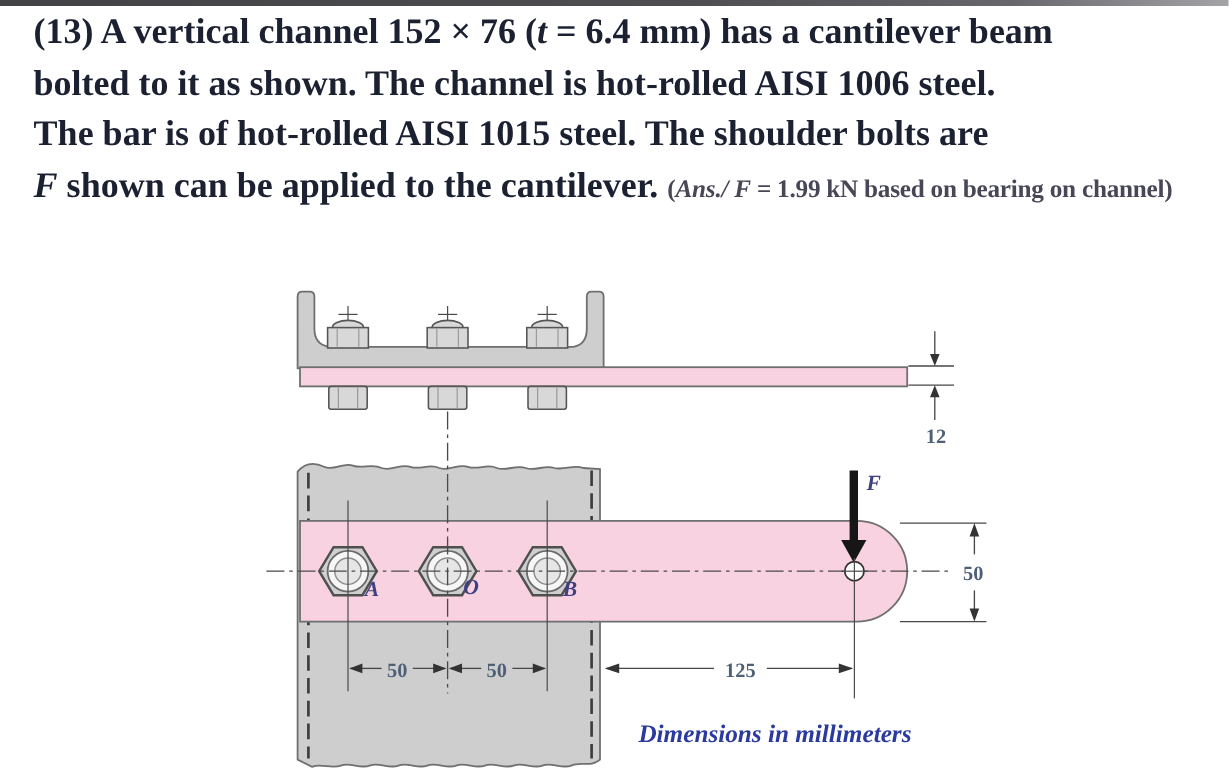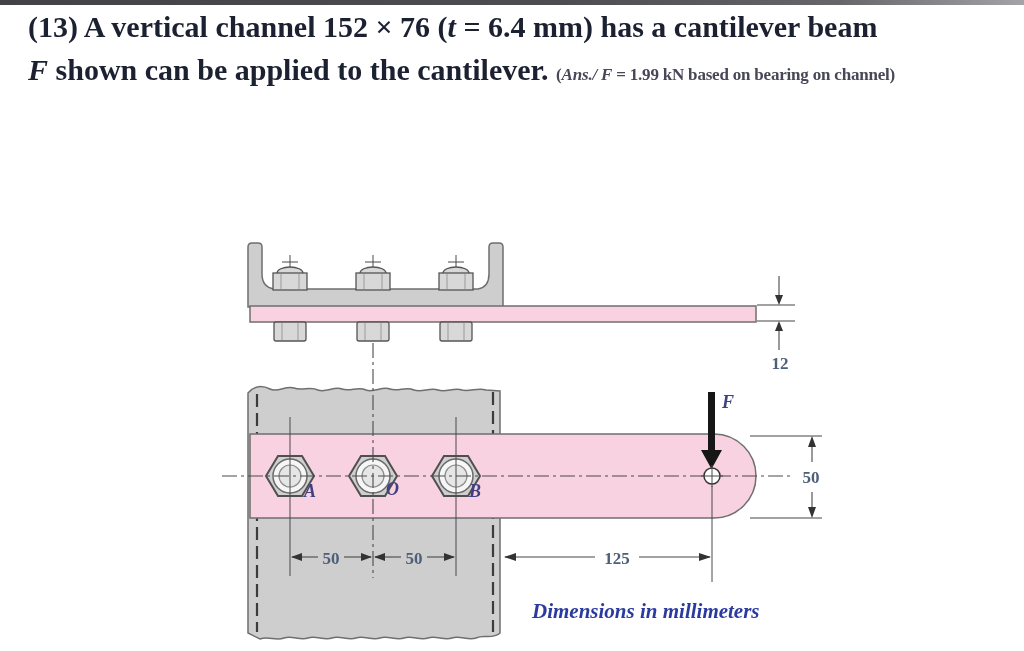--- a/index.html
+++ b/index.html
@@ -4,21 +4,21 @@
 <style>
   html,body{margin:0;padding:0;background:#ffffff;}
   .page{position:relative;width:1024px;height:651px;background:#ffffff;overflow:hidden;
         font-family:"Liberation Serif","DejaVu Serif",serif;}
   .top-artifact{position:absolute;left:0;top:0;width:1024px;height:5px;
         background:linear-gradient(90deg,#2e2e32 0%,#3a3a3e 55%,#55555a 82%,#9a9a9e 100%);opacity:.9;}
   .problem{position:absolute;left:28px;top:6px;width:992px;color:#1c2132;
         font-weight:bold;font-size:30px;line-height:42.5px;font-family:Liberation Serif, serif;}
   .pline{white-space:nowrap;}
   .var{font-style:italic;}
-  .ans{font-size:17px;font-weight:bold;color:#474757;letter-spacing:-0.2px;text-align:right;}
+  .ans{font-size:21px;font-weight:bold;color:#474757;letter-spacing:-0.2px;text-align:right;}
   .ans .var{font-style:italic;}
   svg{position:absolute;left:0;top:0;}
   svg text{font-family:"Liberation Serif","DejaVu Serif",serif;}
   .outline{stroke:#6f6f6f;stroke-width:1.5;}
   .metal{fill:#d8d8d8;stroke:#555;stroke-width:1.3;}
   .facet{stroke:#9a9a9a;stroke-width:1;}
   .thin{stroke:#4a4a4a;stroke-width:1;}
   .metal2{fill:#cfcfcf;stroke:#4f4f4f;stroke-width:2;}
   .washer{fill:#f6f6f6;stroke:#6a6a6a;stroke-width:1.5;}
   .bore{fill:#e6e6e6;stroke:#8e8e8e;stroke-width:1.2;}
@@ -32,20 +32,22 @@
   .forcearrow{fill:#161616;stroke:none;}
 </style>
 </head>
 <body>
 
 <div class="page">
   <div class="top-artifact"></div>
 
   <div class="problem">
     <div class="pline"><span>(13) A vertical channel 152 × 76 (</span><span class="var">t</span><span> = 6.4 mm) has a cantilever beam</span></div>
+    <div class="pline"><span>bolted to it as shown. The channel is hot-rolled AISI 1006 steel.</span></div>
+    <div class="pline"><span>The bar is of hot-rolled AISI 1015 steel. The shoulder bolts are</span></div>
     <div class="pline"><span class="var">F</span><span> shown can be applied to the cantilever. </span><span class="ans"><span>(</span><span class="var">Ans./ F</span><span> = 1.99 kN based on bearing on channel)</span></span></div>
   </div>
 
   <svg width="1024" height="651" viewBox="0 0 1024 651">
 
     <g>
       <path class="outline" d="M248,307 L248,247 Q248,243 252,243 L258,243 Q262,243 262,247 L262,274 Q262,287 274,289 L478,289 Q489,287 489,274 L489,247 Q489,243 493,243 L499,243 Q503,243 503,247 L503,307 Z" fill="#cecece"></path>
       <rect class="outline" x="250" y="306" width="506" height="16" fill="#f8d2e0"></rect>
 
       <g>

